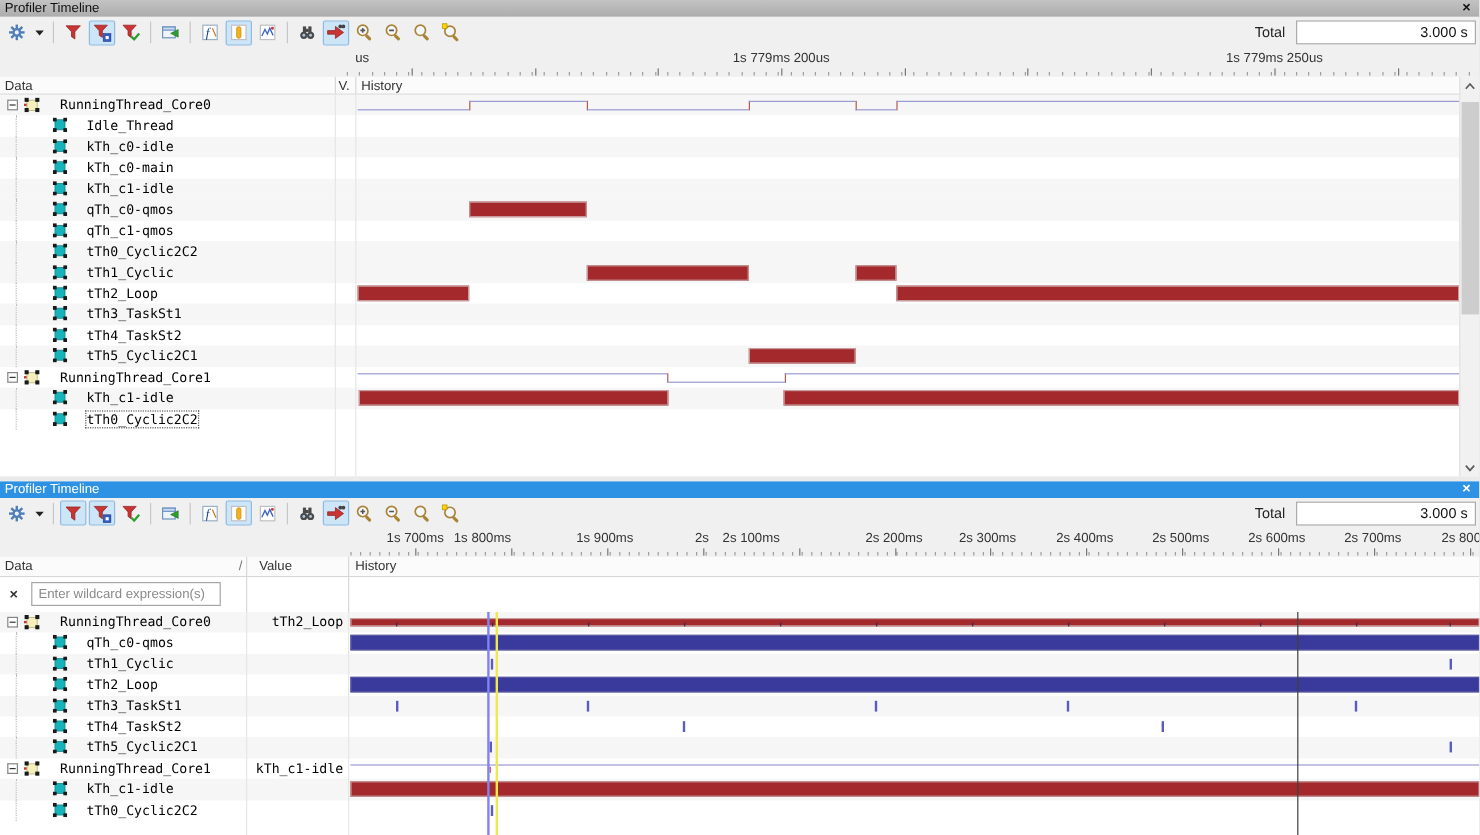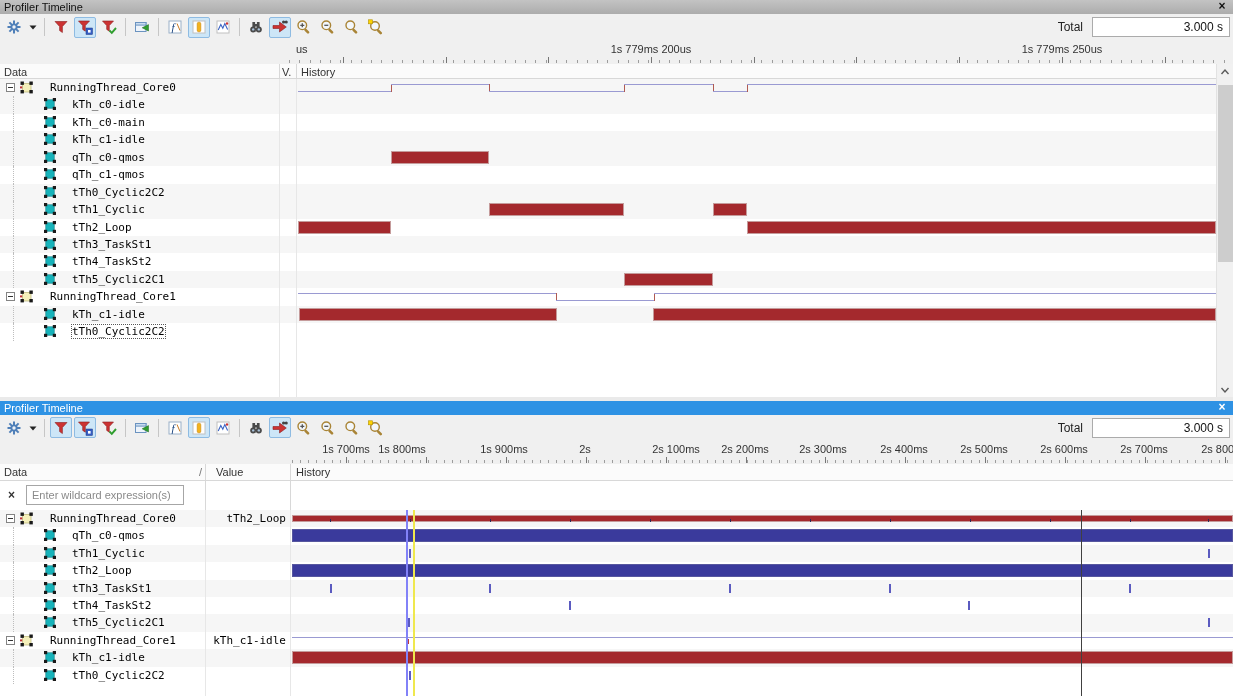--- a/index.html
+++ b/index.html
@@ -18,21 +18,21 @@
   .tb-icons{position:absolute;left:2px;top:0;bottom:0;display:flex;align-items:center;}
   .tb-btn{width:22px;height:21px;display:flex;align-items:center;justify-content:center;
           margin:0 1px;border:1px solid transparent;border-radius:2px;box-sizing:border-box;}
   .tb-btn.narrow{width:12px;}
   .tb-btn.active{background:#cde6f7;border-color:#8ebbe2;}
   .tb-sep{width:1px;height:18px;background:#c6c6c6;margin:0 4px;}
   .total-area{position:absolute;right:3px;top:50%;transform:translateY(-50%);
               display:flex;align-items:center;}
   .total-label{font-size:12px;color:#222;margin-right:9px;}
   .total-field{width:130px;height:18px;line-height:18px;background:#fff;border:1px solid #ababab;
-               font-size:12px;color:#111;text-align:right;padding-right:6px;}
+               font-size:12px;color:#111;text-align:right;padding-right:6px;padding-left:12px;}
 
   .ruler{position:absolute;left:0;width:100%;background:#f0f0f0;}
   .ruler-label{position:absolute;top:3px;font-size:11px;color:#333;transform:translateX(-50%);
                white-space:nowrap;}
   .ruler-label.left{transform:none;}
   .tick{position:absolute;bottom:1px;width:1px;height:3px;background:#9d9d9d;}
   .tick.major{height:6px;background:#757575;}
 
   .colhead{position:absolute;left:0;width:100%;background:#fbfbfb;
            border-bottom:1px solid #d8d8d8;box-sizing:border-box;}
@@ -343,20 +343,31 @@
           <div class="sigv" style="left: 391px; top: 5px; height: 8px;"></div>
           <div class="sig" style="left: 391px; width: 98px; top: 5px;"></div>
           <div class="sigv" style="left: 489px; top: 5px; height: 8px;"></div>
           <div class="sig" style="left: 489px; width: 135px; top: 12px;"></div>
           <div class="sigv" style="left: 624px; top: 5px; height: 8px;"></div>
           <div class="sig" style="left: 624px; width: 89px; top: 5px;"></div>
           <div class="sigv" style="left: 713px; top: 5px; height: 8px;"></div>
           <div class="sig" style="left: 713px; width: 34px; top: 12px;"></div>
           <div class="sigv" style="left: 747px; top: 5px; height: 8px;"></div>
           <div class="sig" style="left: 747px; width: 469px; top: 5px;"></div>
+        </div>
+        <div class="row" style="height: 17.45px;">
+          <div class="guide"></div>
+          <div class="ticon" style="left: 44px;"><svg width="12" height="12" viewBox="0 0 12 12">
+              <rect x="1.8" y="1.8" width="8.4" height="8.4" fill="#17b3ba" stroke="#0d7d83" stroke-width="0.6"></rect>
+              <rect x="0" y="0" width="3.2" height="3.2" fill="#1a1a1a"></rect>
+              <rect x="8.8" y="0" width="3.2" height="3.2" fill="#1a1a1a"></rect>
+              <rect x="0" y="8.8" width="3.2" height="3.2" fill="#1a1a1a"></rect>
+              <rect x="8.8" y="8.8" width="3.2" height="3.2" fill="#1a1a1a"></rect>
+            </svg></div>
+          <div class="tlabel" style="left: 60px;">Idle_Thread</div>
         </div>
         <div class="row alt" style="height: 17.45px;">
           <div class="guide"></div>
           <div class="ticon" style="left: 44px;"><svg width="12" height="12" viewBox="0 0 12 12">
               <rect x="1.8" y="1.8" width="8.4" height="8.4" fill="#17b3ba" stroke="#0d7d83" stroke-width="0.6"></rect>
               <rect x="0" y="0" width="3.2" height="3.2" fill="#1a1a1a"></rect>
               <rect x="8.8" y="0" width="3.2" height="3.2" fill="#1a1a1a"></rect>
               <rect x="0" y="8.8" width="3.2" height="3.2" fill="#1a1a1a"></rect>
               <rect x="8.8" y="8.8" width="3.2" height="3.2" fill="#1a1a1a"></rect>
             </svg></div>
@@ -791,21 +802,21 @@
         <div class="tick major" style="left: 825.4px;"></div>
         <div class="tick major" style="left: 905.3px;"></div>
         <div class="tick major" style="left: 985.2px;"></div>
         <div class="tick major" style="left: 1065.1px;"></div>
         <div class="tick major" style="left: 1145px;"></div>
         <div class="tick major" style="left: 1224.9px;"></div>
         <span class="ruler-label" style="left: 346px;">1s 700ms</span>
         <span class="ruler-label" style="left: 402px;">1s 800ms</span>
         <span class="ruler-label" style="left: 504px;">1s 900ms</span>
         <span class="ruler-label" style="left: 585px;">2s</span>
-        <span class="ruler-label" style="left: 676px;">2s 100ms</span>
+        <span class="ruler-label" style="left: 626px;">2s 100ms</span>
         <span class="ruler-label" style="left: 745px;">2s 200ms</span>
         <span class="ruler-label" style="left: 823px;">2s 300ms</span>
         <span class="ruler-label" style="left: 904px;">2s 400ms</span>
         <span class="ruler-label" style="left: 984px;">2s 500ms</span>
         <span class="ruler-label" style="left: 1064px;">2s 600ms</span>
         <span class="ruler-label" style="left: 1144px;">2s 700ms</span>
         <span class="ruler-label" style="left: 1225px;">2s 800ms</span>
       </div>
     <div class="colhead" id="head1" style="top:63px;height:17px;">
         <div class="hcell" style="left: 4px;">Data</div>

